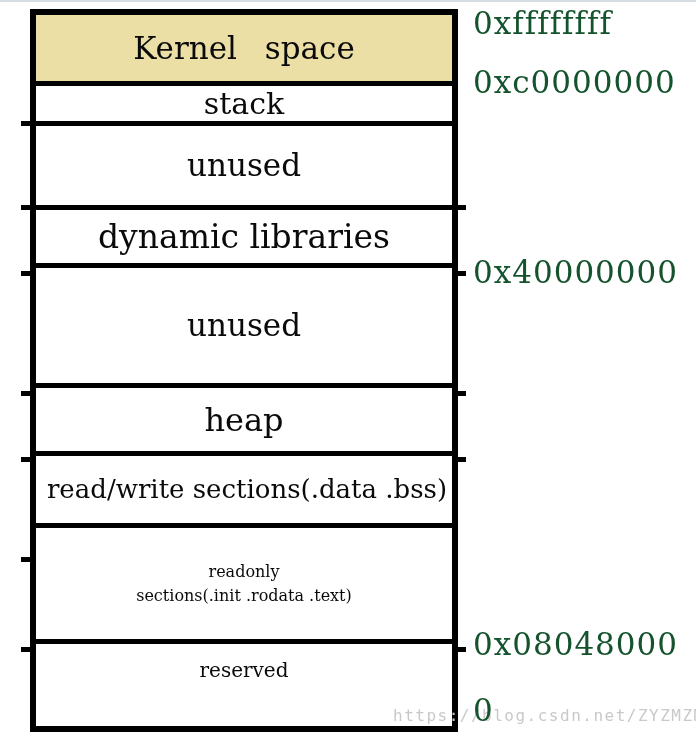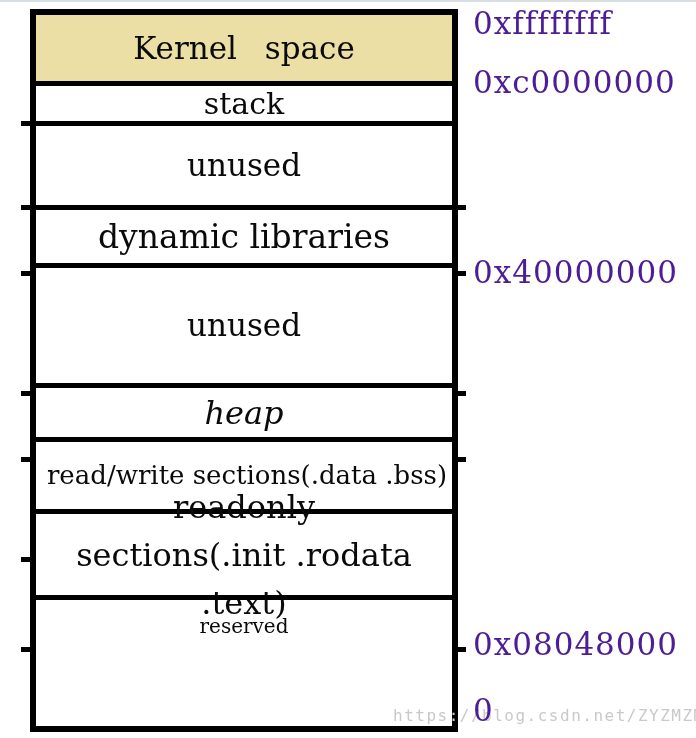--- a/index.html
+++ b/index.html
@@ -35,21 +35,21 @@
     color: #0a0a0a;
     white-space: pre-line;
     line-height: 1.5;
     flex: none;
   }
   .mem-row.bordered { border-top: 5px solid #000; }
   .addr {
     position: absolute;
     left: 473px;
     font-size: 31px;
-    color: #4c1d95;
+    color: #14532d;
     white-space: nowrap;
     z-index: 3;
     letter-spacing: 1px;
   }
   .tick {
     position: absolute;
     height: 5px;
     background: #000;
     z-index: 2;
   }
@@ -69,23 +69,23 @@
 <body>
 
 <div class="top-strip" style="background: rgb(214, 221, 227);"></div>
 
 <div class="memory-box" id="memory-box">
     <div class="mem-row" style="height: 66px; font-size: 31px; background: rgb(236, 223, 165); word-spacing: 18px;"><span>Kernel space</span></div>
     <div class="mem-row bordered" style="height: 40px; font-size: 30px;"><span>stack</span></div>
     <div class="mem-row bordered" style="height: 84px; font-size: 31px;"><span>unused</span></div>
     <div class="mem-row bordered" style="height: 58px; font-size: 33px;"><span>dynamic libraries</span></div>
     <div class="mem-row bordered" style="height: 120px; font-size: 31px;"><span>unused</span></div>
-    <div class="mem-row bordered" style="height: 54px; font-size: 32px; font-style: italic;"><span>heap</span></div>
+    <div class="mem-row bordered" style="height: 68px; font-size: 32px;"><span>heap</span></div>
     <div class="mem-row bordered" style="height: 72px; font-size: 26px; padding-left: 6px;"><span>read/write sections(.data .bss)</span></div>
-    <div class="mem-row bordered" style="height: 86px; font-size: 32px;"><span>readonly
+    <div class="mem-row bordered" style="height: 116px; font-size: 16px;"><span>readonly
 sections(.init .rodata .text)</span></div>
     <div class="mem-row bordered" style="height: 57px; font-size: 20px;"><span>reserved</span></div>
   </div>
 
 <div id="address-layer">
     <div class="addr" style="top: 5px;">0xffffffff</div>
     <div class="addr" style="top: 64px;">0xc0000000</div>
     <div class="addr" style="top: 254px;">0x40000000</div>
     <div class="addr" style="top: 626px; text-align: center;">0x08048000</div>
     <div class="addr" style="top: 692px;">0</div>

